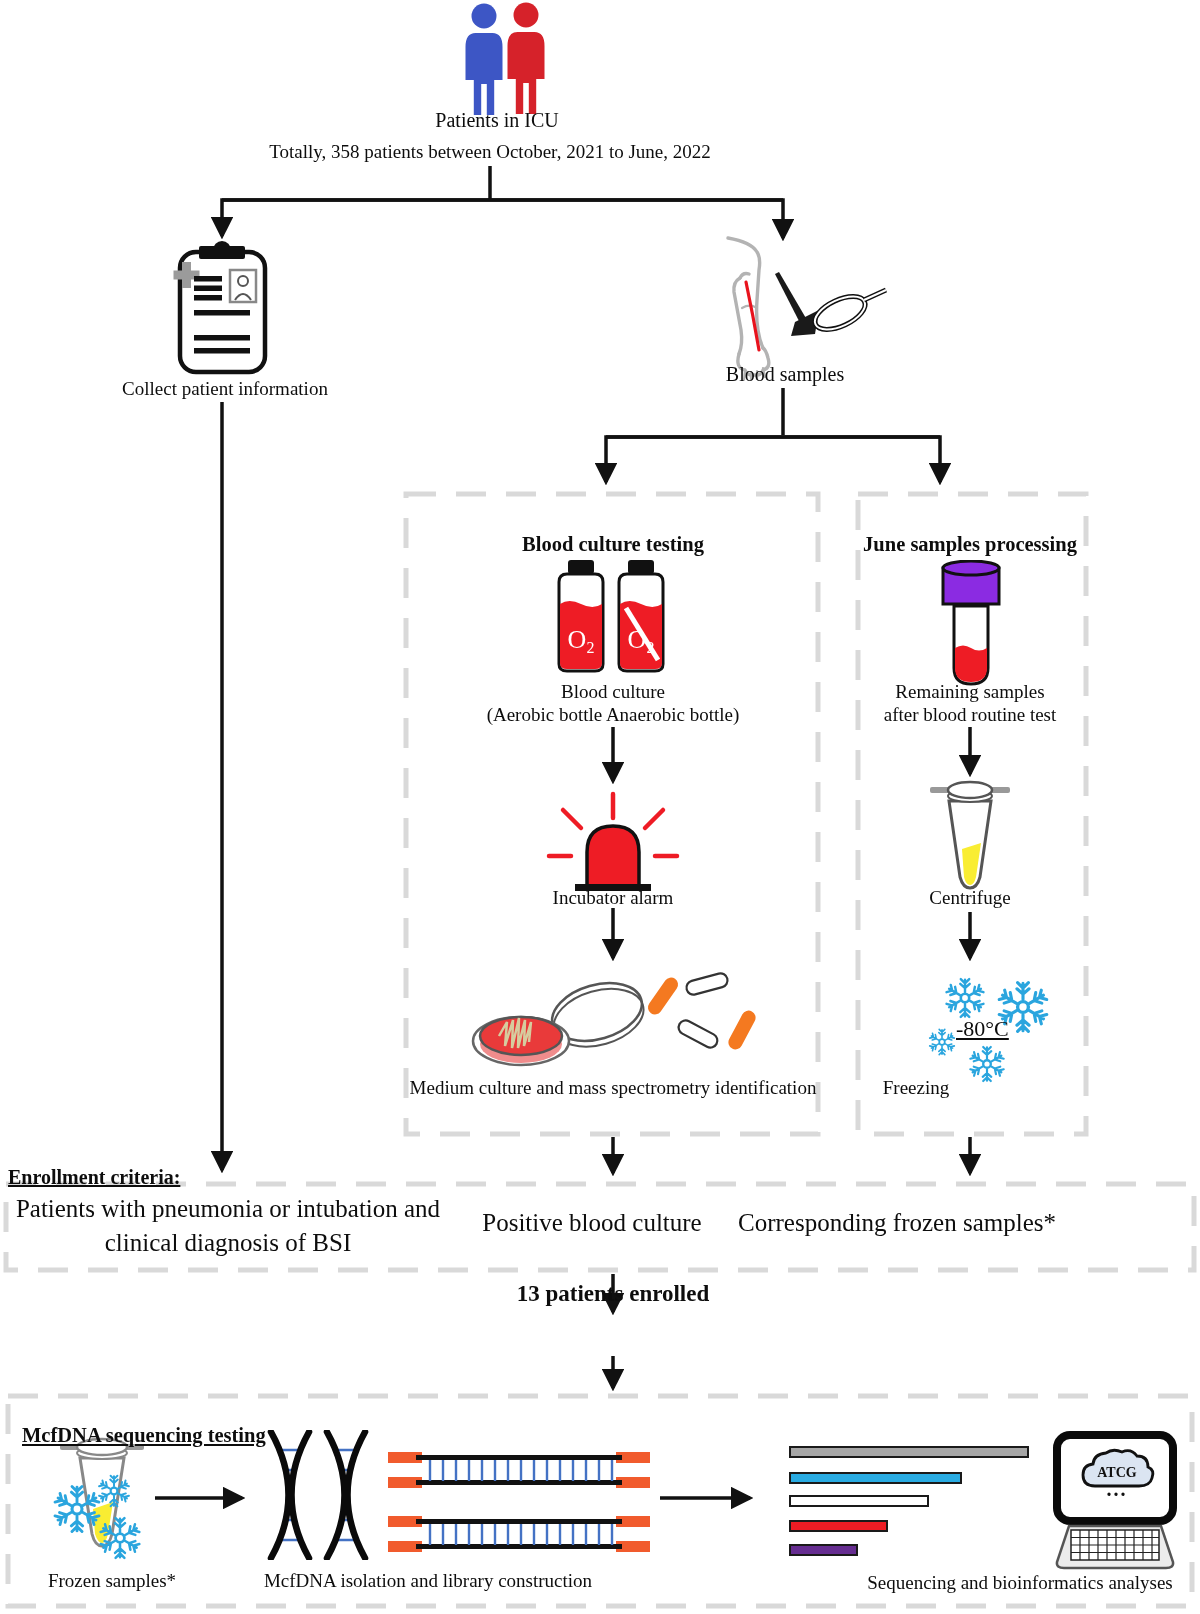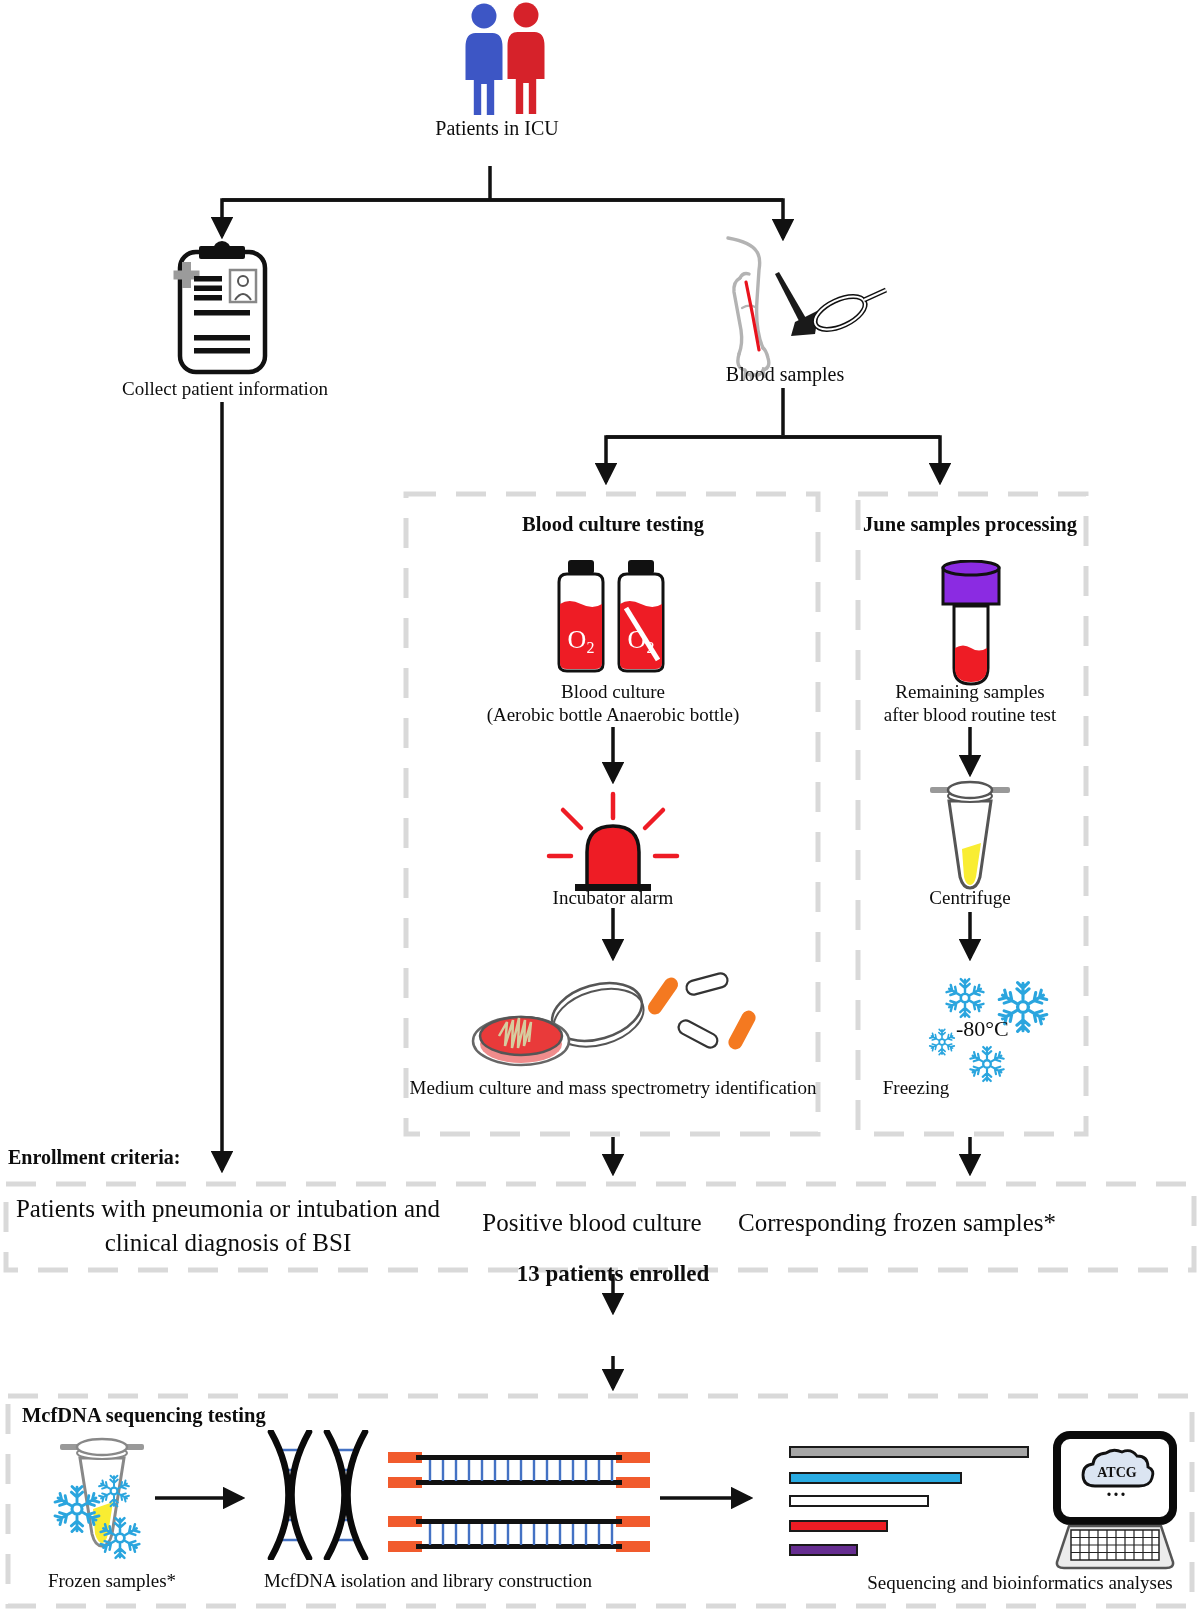--- a/index.html
+++ b/index.html
@@ -1,22 +1,22 @@
 <!DOCTYPE html>
 <html><head>
 <meta charset="utf-8">
 <style>
   html,body{margin:0;padding:0;background:#fff;}
   #canvas{position:relative;width:1200px;height:1614px;background:#fff;overflow:hidden;
           font-family:"Liberation Serif","DejaVu Serif",serif;color:#0d0d0d;}
   .lbl{position:absolute;white-space:nowrap;text-align:center;transform:translateX(-50%);
        font-size:19px;line-height:1.2;}
   .lbl.pre{white-space:pre-line;}
-  .lbl-left{position:absolute;white-space:nowrap;font-size:19px;}
-  .bold{font-weight:bold;}
+  .lbl-left{position:absolute;white-space:nowrap;font-size:19px;text-decoration:underline;}
+  .bold{font-weight:bold;margin-top:20px;}
   .t20{font-size:20px;} .t21{font-size:20.5px;} .big{font-size:25px;line-height:1.35;}
   .enrolled{font-size:23px;} .temp{font-size:22px;z-index:6;}
   .wrap{white-space:normal;width:460px;}
   .bar{position:absolute;height:12px;box-sizing:border-box;border:2px solid #1a1a1a;}
   svg{display:block;}
   .icon{position:absolute;z-index:3;}
   #connectors{position:absolute;left:0;top:0;z-index:1;}
   .lbl,.lbl-left{z-index:5;}
 </style>
 </head>
@@ -251,21 +251,22 @@
       <text x="72" y="66" text-anchor="middle" font-size="20" font-weight="bold" letter-spacing="2" fill="#111">...</text>
     </g>
     <g>
       <path d="M24,96 L116,96 L128,132 Q129,138 121,138 L19,138 Q11,138 12,132 Z" fill="#ececec" stroke="#555" stroke-width="2.5"></path>
       <rect x="26" y="100" width="88" height="30" fill="#fff" stroke="#222" stroke-width="1.5"></rect>
       <path d="M35,100V130M44,100V130M53,100V130M62,100V130M71,100V130M80,100V130M89,100V130M98,100V130M107,100V130" stroke="#222" stroke-width="1.2"></path>
       <path d="M26,107.5H114M26,115H114M26,122.5H114" stroke="#222" stroke-width="1.2"></path>
     </g>
   </svg>
 
-  <div class="lbl t20" style="left:497px;top:116px">Patients in ICU</div>
+  <div class="lbl t20" style="left:497px;top:108px">Patients in ICU</div>
+  <div class="lbl" style="left:490px;top:141px">Totally, 358 patients between October, 2021 to June, 2022</div>
 
   <div class="lbl" style="left:225px;top:378px">Collect patient information</div>
   <div class="lbl t20" style="left:785px;top:362px">Blood samples</div>
 
   <div class="lbl bold t21" style="left:613px;top:512px">Blood culture testing</div>
   <div class="lbl bold t21" style="left:970px;top:512px">June samples processing</div>
 
   <div class="lbl pre" style="left:970px;top:681px">Remaining samples
 after blood routine test</div>
   <div class="lbl pre" style="left:613px;top:681px">Blood culture

